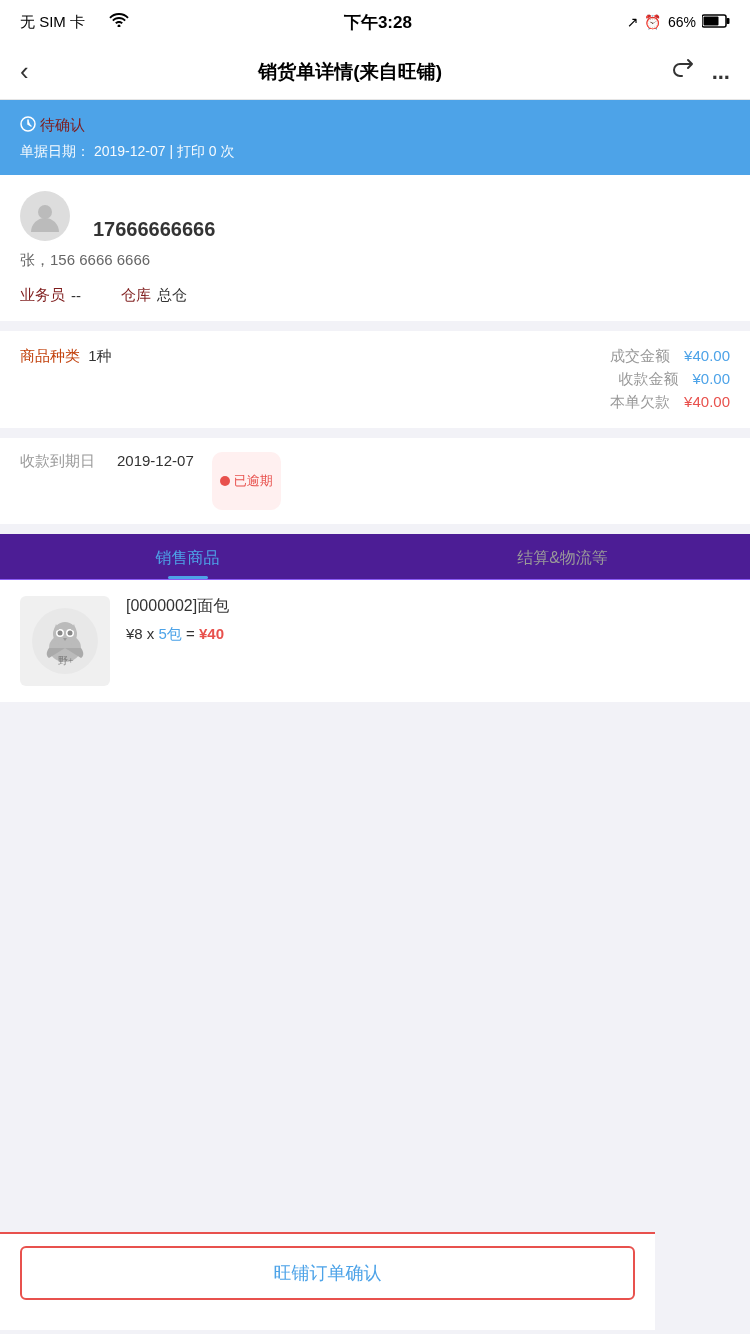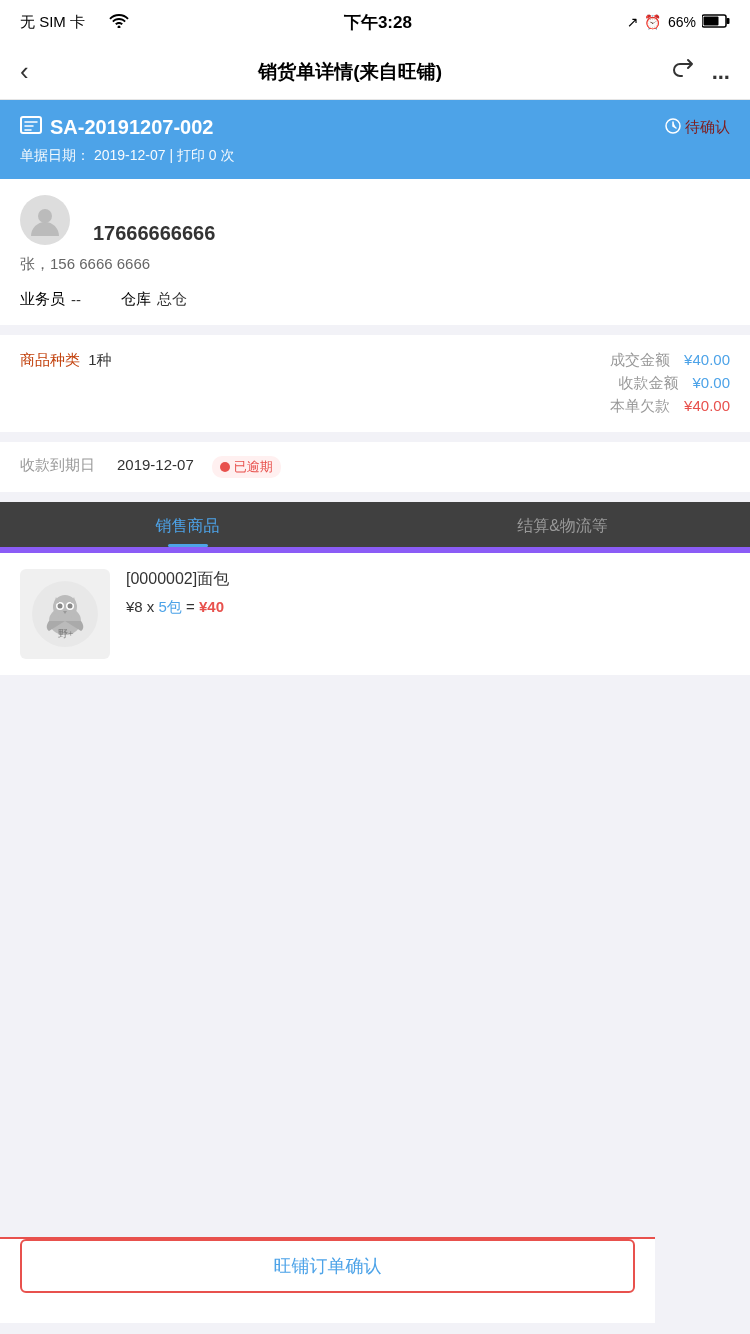--- a/index.html
+++ b/index.html
@@ -17,21 +17,21 @@
     .status-bar {
       background: #fff;
       height: 44px;
       display: flex;
       align-items: center;
       justify-content: space-between;
       padding: 0 20px;
       font-size: 15px;
       font-weight: 500;
     }
-    .status-left { display: flex; align-items: center; gap: 24px; }
+    .status-left { display: flex; align-items: flex-start; gap: 24px; }
     .status-center { font-size: 17px; font-weight: 600; }
     .status-right { display: flex; align-items: center; gap: 6px; font-size: 14px; }
 
     
     .nav-bar {
       background: #fff;
       height: 56px;
       display: flex;
       align-items: center;
       justify-content: space-between;
@@ -112,21 +112,21 @@
       color: #666;
       margin-bottom: 16px;
     }
     .customer-meta {
       display: flex;
       gap: 40px;
       font-size: 15px;
       color: #333;
     }
     .customer-meta-item { display: flex; gap: 6px; align-items: center; }
-    .meta-label { color: #000000; }
+    .meta-label { color: #7f1d1d; }
 
     
     .summary-card {
       background: #fff;
       padding: 16px 20px;
       margin-bottom: 10px;
     }
     .summary-row {
       display: flex;
       justify-content: space-between;
@@ -159,38 +159,38 @@
       display: flex;
       font-size: 15px;
       color: #333;
       gap: 18px;
     }
     .due-date-label { color: #999; margin-right: 4px; }
     .overdue-badge {
       background: #fff0f0;
       color: #e8514d;
       font-size: 13px;
-      padding: 2px 8px;
+      padding: 20px 8px;
       border-radius: 10px;
       display: flex;
       align-items: center;
       gap: 4px;
     }
     .overdue-dot {
       width: 10px; height: 10px;
       border-radius: 50%;
       background: #e8514d;
       display: inline-block;
     }
 
     
     .tabs-container {
-      background: #404040;
+      background: #4c1d95;
       margin-bottom: 0;
-      border-bottom: 6px solid #8b5cf6;
+      border-bottom: 1px solid #8b5cf6;
     }
     .tabs {
       display: flex;
       align-items: center;
     }
     .tab {
       flex: 1;
       text-align: center;
       padding: 14px 0 10px;
       font-size: 16px;
@@ -249,25 +249,25 @@
 
     
     .content-area {
       min-height: 200px;
       background: #f2f2f7;
     }
 
     
     .bottom-bar {
       position: fixed;
-      bottom: 11px;
+      bottom: 4px;
       left: 0;
       width: 655px;
       background: #fff;
-      padding: 0 20px 30px;
+      padding: 12px 20px 30px;
       border-top: 2px solid #e8514d;
     }
     .confirm-button {
       width: 100%;
       height: 54px;
       background: #fff;
       border: 2px solid #e8514d;
       border-radius: 6px;
       font-size: 18px;
       color: #4da3e8;
@@ -316,29 +316,20 @@
       <svg width="22" height="22" viewBox="0 0 22 22" fill="none">
         <path d="M16 2l4 4-4 4M20 6H8a6 6 0 000 12h2" stroke="#333" stroke-width="2" stroke-linecap="round" stroke-linejoin="round"></path>
       </svg>
     </span>
     <span style="font-size:22px; color:#333; font-weight:700;">...</span>
   </div>
 </div>
 
 <div class="blue-header">
   <div class="blue-header-top">
-    <div class="order-id">
-      <span>
-        <svg width="22" height="18" viewBox="0 0 22 18" fill="none">
-          <rect x="1" y="1" width="20" height="16" rx="2" fill="none" stroke="white" stroke-width="2"></rect>
-          <path d="M5 6h12M5 10h8M5 14h6" stroke="white" stroke-width="1.5" stroke-linecap="round"></path>
-        </svg>
-      </span>
-      <span>SA-20191207-002</span>
-    </div>
     <div class="order-status">
       <span>
         <svg width="16" height="16" viewBox="0 0 16 16" fill="white">
           <circle cx="8" cy="8" r="7" fill="none" stroke="white" stroke-width="1.5"></circle>
           <path d="M8 4v4l3 2" stroke="white" stroke-width="1.5" stroke-linecap="round"></path>
         </svg>
       </span>
       <span>待确认</span>
     </div>
   </div>

